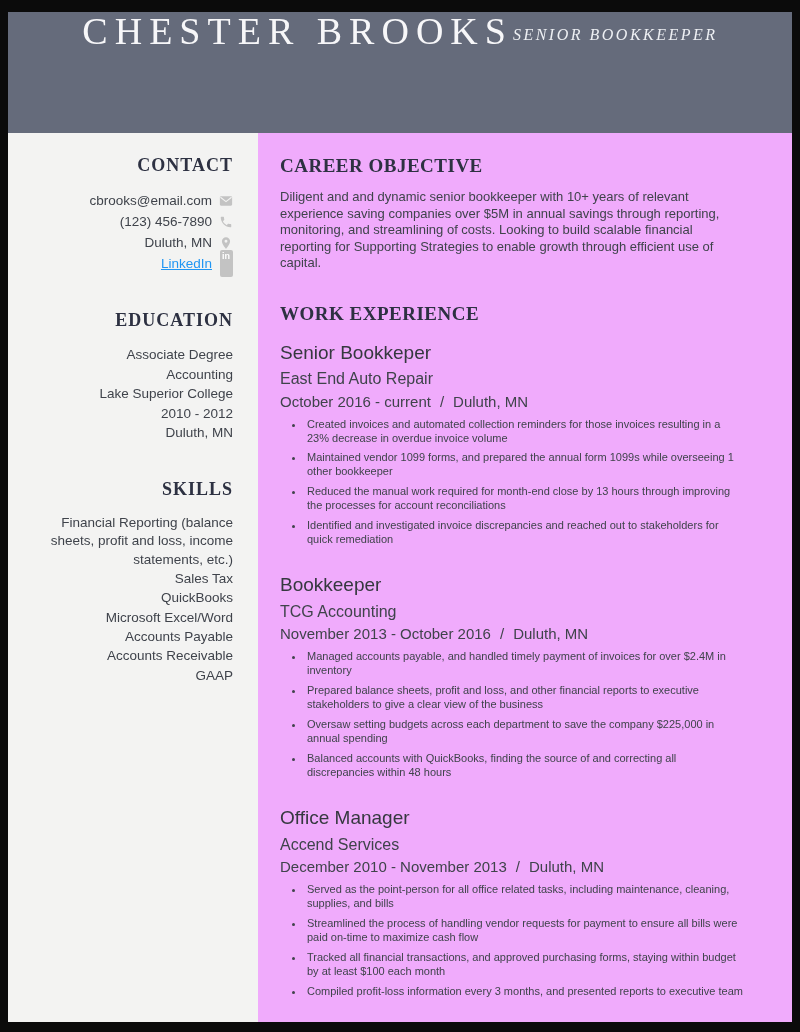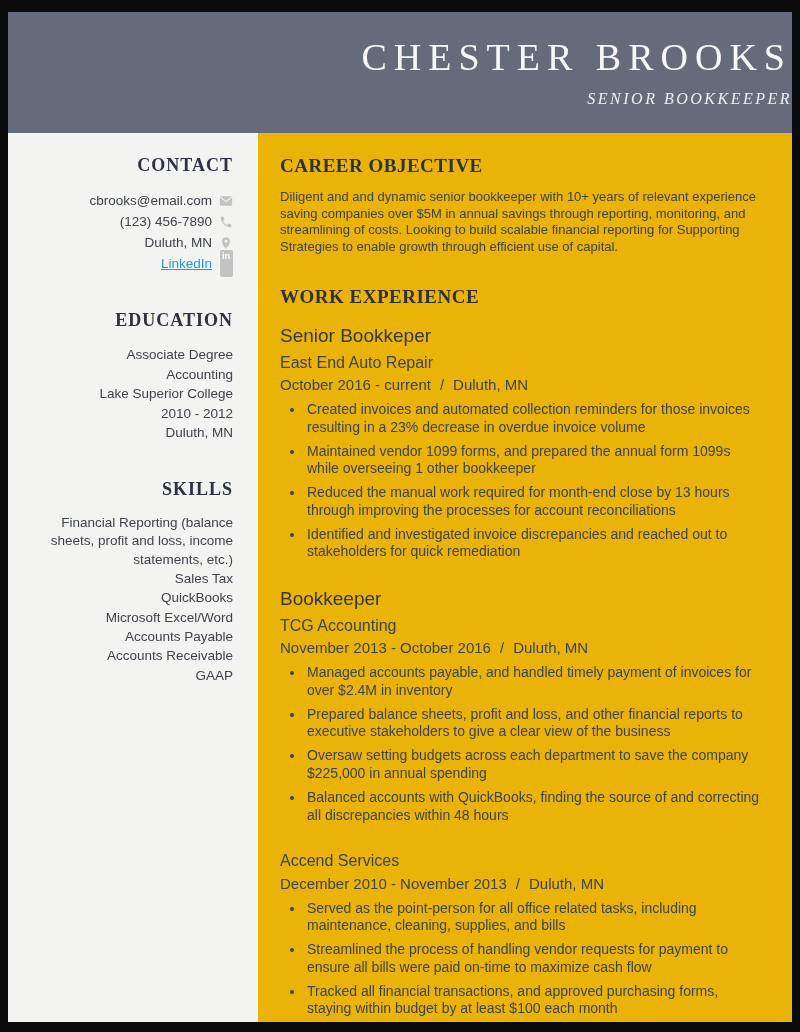--- a/index.html
+++ b/index.html
@@ -15,21 +15,21 @@
   }
   .page{
     width:100%;height:100%;
     background:#ffffff;
     display:flex;flex-direction:column;overflow:hidden;
   }
   
   .banner{
     height:121px;flex:0 0 121px;
     background:var(--header_bg,#656b7b);
-    display:flex;flex-direction:column;align-items:flex-end;justify-content:center;
+    display:flex;flex-direction:row;align-items:flex-start;justify-content:center;
   }
   .name{
     font-family:"Liberation Serif",serif;
     font-size:38px;font-weight:400;
     letter-spacing:7px;
     color:#f7f7f9;
     line-height:1;
     white-space:nowrap;
   }
   .subtitle{
@@ -45,22 +45,22 @@
   
   .columns{flex:1;display:flex;min-height:0;}
   .sidebar{
     width:250px;flex:0 0 250px;box-sizing:border-box;
     background:var(--sidebar_bg,#f3f3f2);
     padding:22px 25px 0 28px;
     text-align:right;
   }
   .main{
     flex:1;box-sizing:border-box;
-    background:#eab308;
-    padding:22px 32px 0 22px;
+    background:#f0abfc;
+    padding:22px 48px 0 22px;
   }
   
   .h-serif{
     font-family:"Liberation Serif",serif;
     font-weight:700;
     color:var(--heading_text,#2d3142);
     letter-spacing:1px;
     margin:0;
   }
   .sidebar .h-serif{font-size:18px;margin-bottom:14px;}
@@ -107,21 +107,21 @@
   .job-dateline{
     font-size:15px;color:var(--body_text,#3f434b);
     margin:0 0 7px 0;line-height:1.2;
   }
   .job-dateline .sep{padding:0 9px;}
   .job ul{
     margin:0;padding:0 0 0 25px;
     list-style:disc;
   }
   .job li{
-    font-size:14px;line-height:1.27;
+    font-size:11px;line-height:1.27;
     color:var(--body_text,#3f434b);
     margin-bottom:6px;
     padding-left:2px;
   }
   .linkedin-badge{
     width:13px;height:27px;border-radius:2px;
     background:#c3c3c3;color:#fff;
     font-size:9px;font-weight:700;line-height:13px;text-align:center;
     font-family:"Liberation Sans",sans-serif;
   }
@@ -262,20 +262,21 @@
 
                     <li>Prepared balance sheets, profit and loss, and other financial reports to executive stakeholders to give a clear view of the business</li>
 
                     <li>Oversaw setting budgets across each department to save the company $225,000 in annual spending</li>
 
                     <li>Balanced accounts with QuickBooks, finding the source of and correcting all discrepancies within 48 hours</li>
                   </ul>
               </div>
 
               <div class="job">
+                <h3 class="job-title">Office Manager</h3>
                 <p class="job-company">Accend Services</p>
                 <p class="job-dateline">
                   <span>December 2010 - November 2013</span><span class="sep">/</span><span>Duluth, MN</span>
                 </p>
                 <ul>
 
                     <li>Served as the point-person for all office related tasks, including maintenance, cleaning, supplies, and bills</li>
 
                     <li>Streamlined the process of handling vendor requests for payment to ensure all bills were paid on-time to maximize cash flow</li>
 

